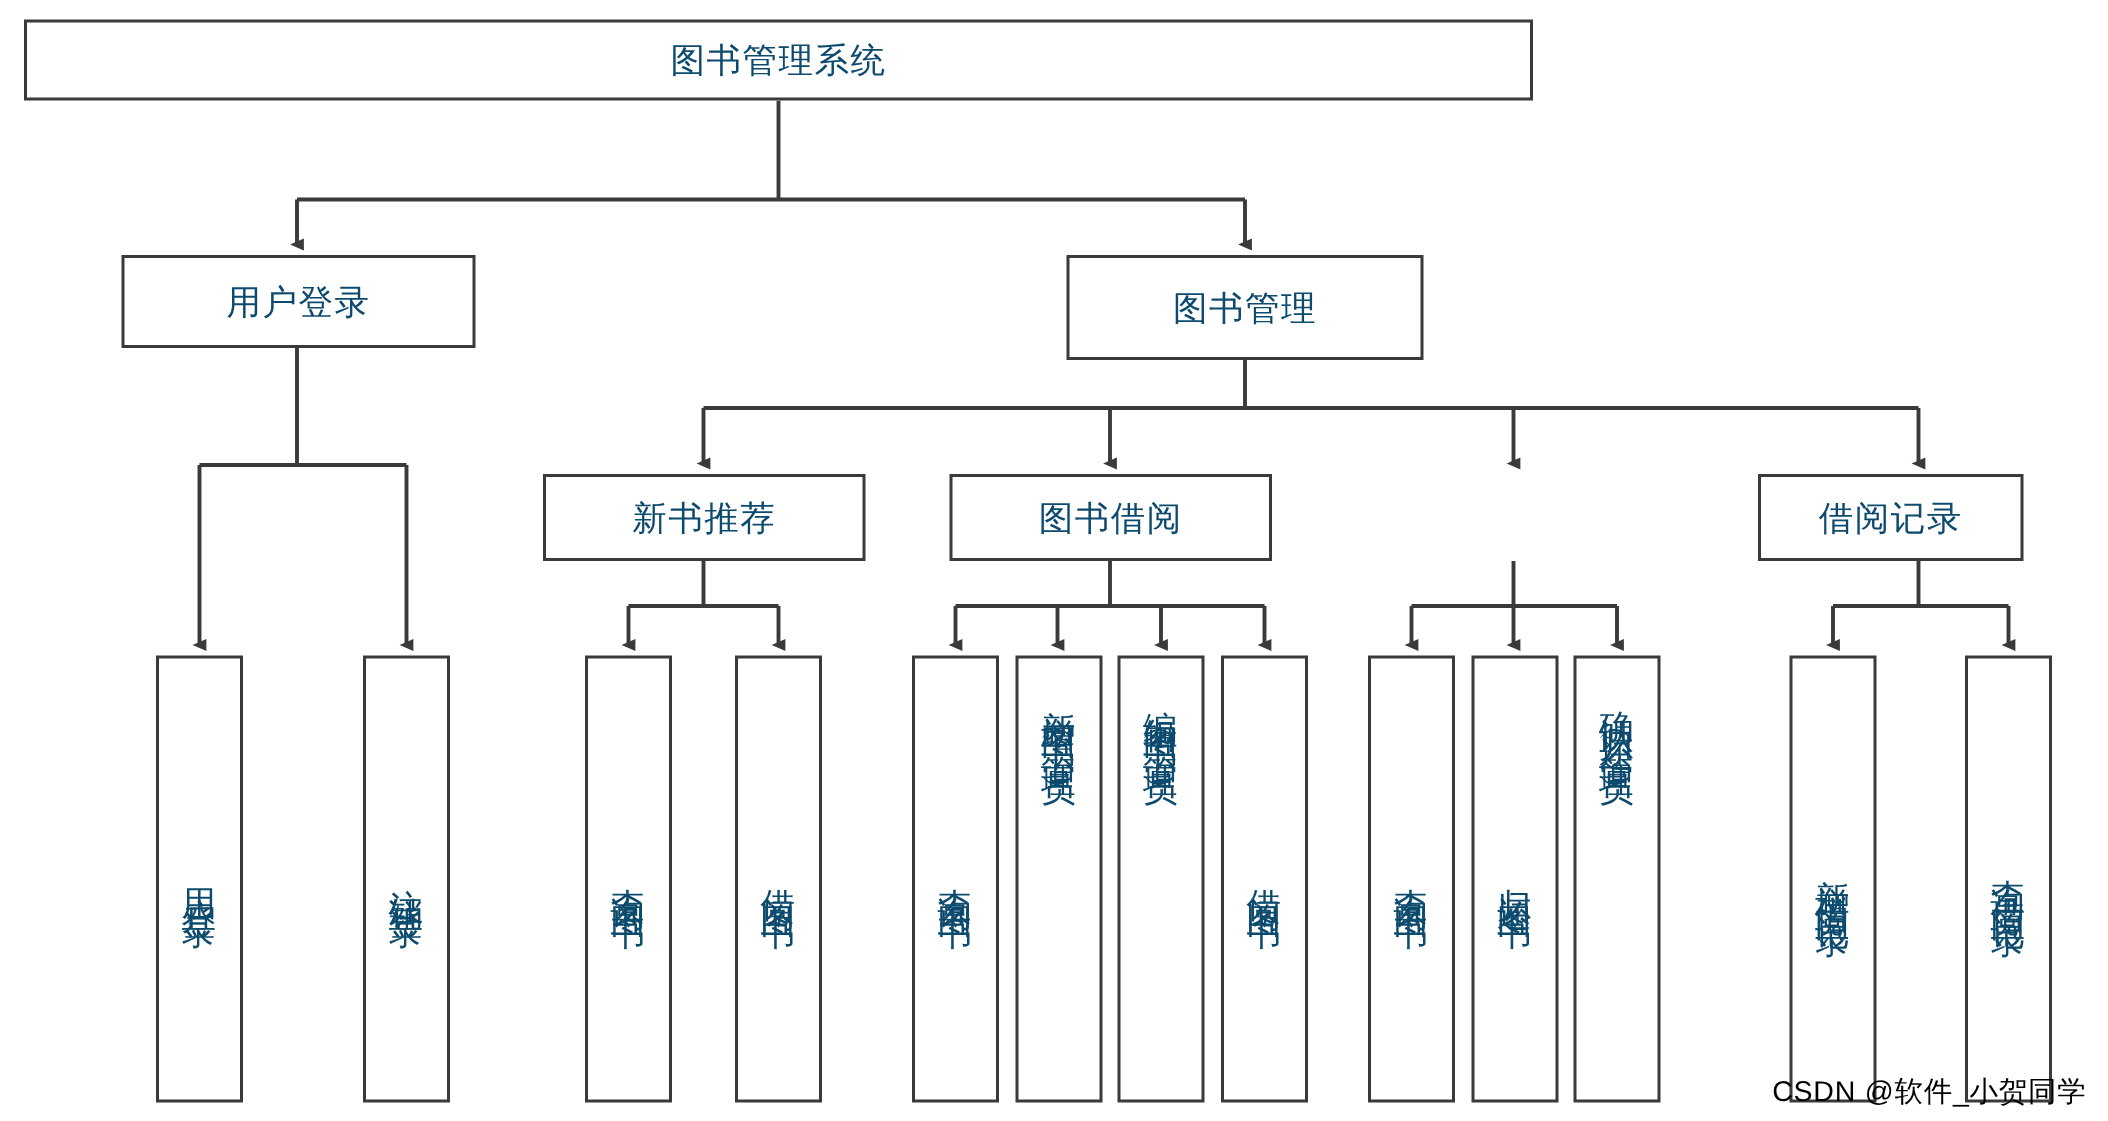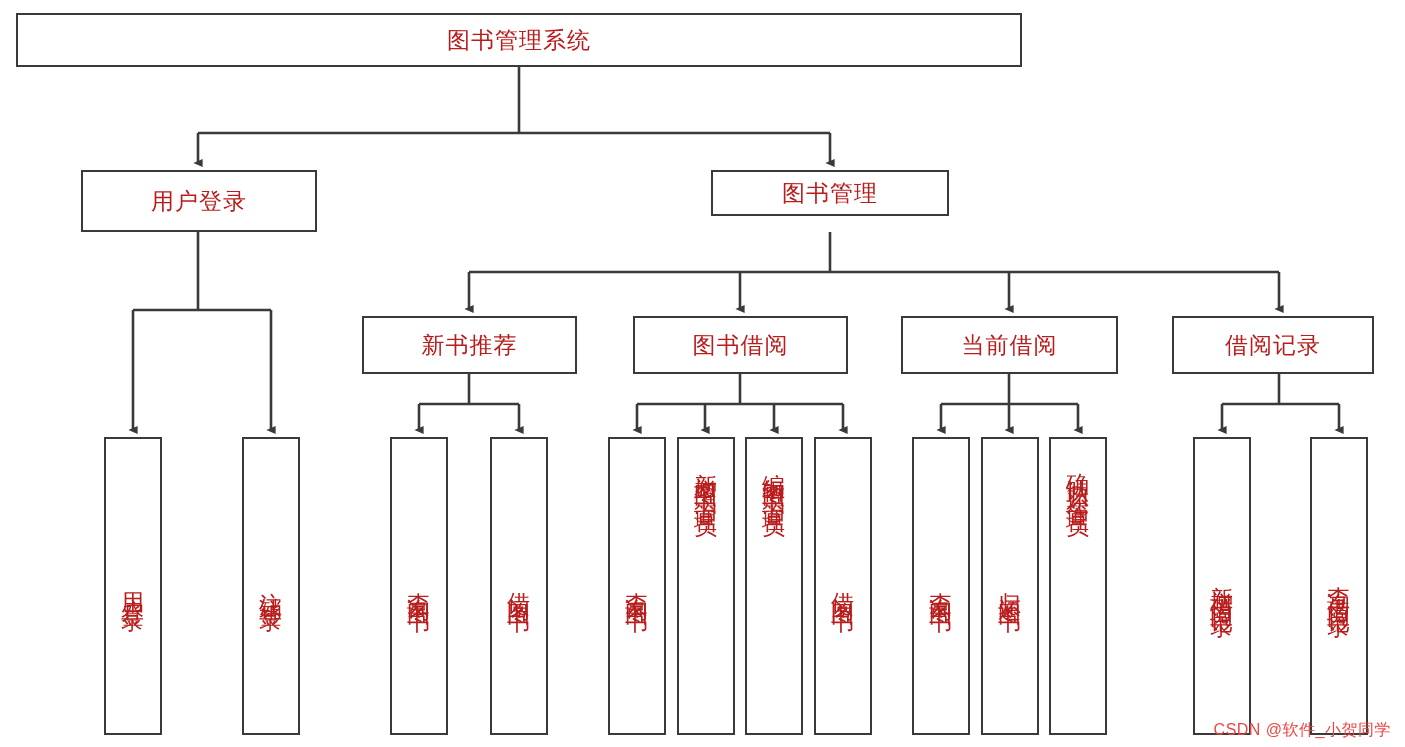--- a/index.html
+++ b/index.html
@@ -13,21 +13,21 @@
   #diagram{position:absolute;left:0;top:0;width:1405px;height:747px;}
   .layer-svg{position:absolute;left:0;top:0;width:1405px;height:747px;pointer-events:none;}
   .node{
     position:absolute;
     box-sizing:border-box;
     background:#ffffff;
     border:2.5px solid #3a3a3a;
     display:flex;
     align-items:center;
     justify-content:center;
-    color:#b91c1c;
+    color:#0c4a6e;
   }
   .node-h{ font-size:23px; letter-spacing:1px; }
   .node-leaf{
     align-items:flex-start;
     justify-content:center;
     padding-top:16px;
   }
   .vtext{
     writing-mode:vertical-rl;
     text-orientation:upright;
@@ -35,22 +35,22 @@
     letter-spacing:6px;
     line-height:1.05;
     text-align:center;
     white-space:nowrap;
   }
   .leaf-center{ align-items:center; padding-top:0; }
   .watermark{
     position:absolute;
     right:14px;
     bottom:6px;
-    font-size:16px;
-    color:#ef4444;
+    font-size:19px;
+    color:#000000;
     letter-spacing:0.5px;
     white-space:nowrap;
     margin-top:31px;
   }
 </style>
 </head>
 <body>
 
 <div id="diagram">
 
@@ -105,37 +105,34 @@
   </svg>
 
   <div class="node node-h" style="left:16px;top:13px;width:1006px;height:54px;">
     <span>图书管理系统</span>
   </div>
 
   <div class="node node-h" style="left:81px;top:170px;width:236px;height:62px;">
     <span>用户登录</span>
   </div>
 
-  <div class="node node-h" style="left:711px;top:170px;width:238px;height:46px;">
+  <div class="node node-h" style="left:711px;top:170px;width:238px;height:70px;">
     <span>图书管理</span>
   </div>
 
   <div class="node node-h" style="left:362px;top:316px;width:215px;height:58px;text-align:center;">
     <span>新书推荐</span>
   </div>
 
   <div class="node node-h" style="left:633px;top:316px;width:215px;height:58px;text-align:right;">
     <span>图书借阅</span>
   </div>
 
-  <div class="node node-h" style="left:901px;top:316px;width:217px;height:58px;">
-    <span>当前借阅</span>
-  </div>
 
-  <div class="node node-h" style="left:1172px;top:316px;width:202px;height:58px;">
+  <div class="node node-h" style="left:1172px;top:316px;width:177px;height:58px;">
     <span>借阅记录</span>
   </div>
 
   <div class="node node-leaf leaf-center" style="left:104px;top:437px;width:58px;height:298px;">
     <span class="vtext">用户登录</span>
   </div>
 
   <div class="node node-leaf leaf-center" style="left:242px;top:437px;width:58px;height:298px;">
     <span class="vtext">注销登录</span>
   </div>

